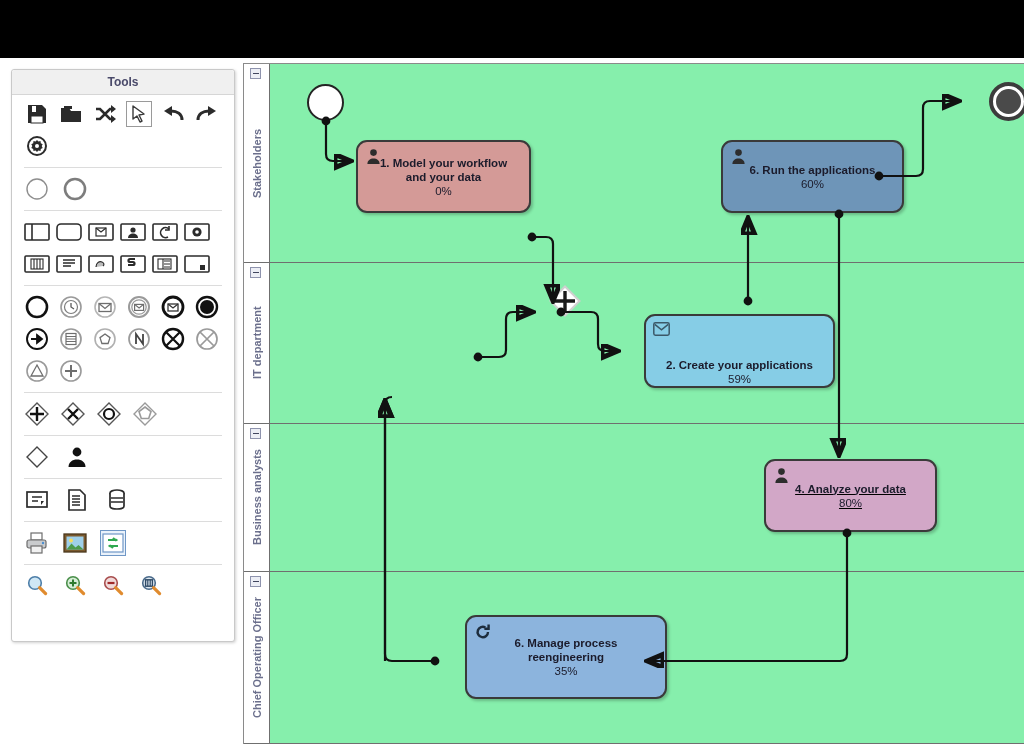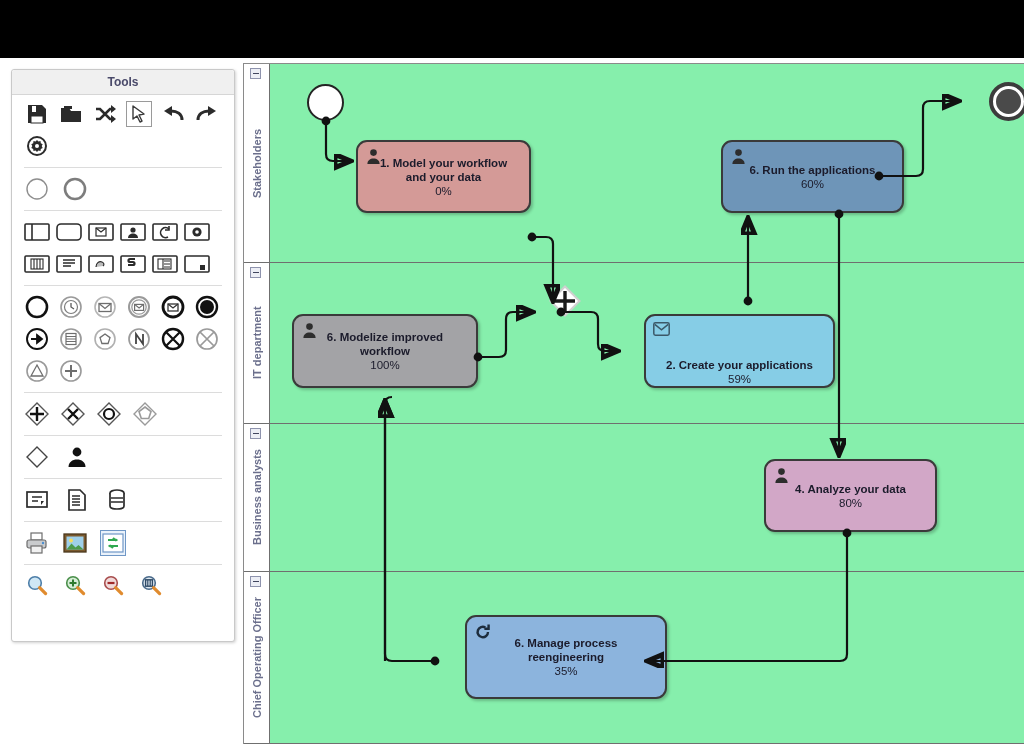--- a/index.html
+++ b/index.html
@@ -532,32 +532,20 @@
         </div>
 
         <div class="lane" style="top:199px;height:161px;">
           <div class="lane-head">
             <div class="lane-collapse">
                 <i></i>
               </div>
             <div class="lane-label">IT department</div>
           </div>
           <div class="lane-body">
-            <div class="task" style="left:22px;top:51px;width:186px;height:74px;background:#a3a3a6;">
-              <span class="task-icon">
-                <svg width="17" height="17" viewBox="0 0 17 17">
-                    <circle cx="8.5" cy="4.6" r="3.3" fill="#2d2d2d"></circle>
-                    <path d="M2.4 16c0-3.6 2.8-5.5 6.1-5.5S14.6 12.4 14.6 16z" fill="#2d2d2d"></path>
-                  </svg>
-              </span>
-              <span class="task-text">
-                <span>6. Modelize improved workflow</span>
-                <span class="pct">100%</span>
-              </span>
-            </div>
 
             <div class="gateway" style="left:279px;top:22px;width:32px;height:32px;">
               <svg width="32" height="32" viewBox="0 0 32 32">
                 <path d="M16 1.5L30.5 16 16 30.5 1.5 16z" fill="#ffffff" stroke="#cfcfcf" stroke-width="2"></path>
                 <path d="M16 6v20M6 16h20" stroke="#1a1a1a" stroke-width="3.4"></path>
               </svg>
             </div>
 
             <div class="task" style="left:374px;top:51px;width:191px;height:74px;background:#86cde6;align-items:flex-end;">
               <span class="task-icon">
@@ -575,21 +563,21 @@
         </div>
 
         <div class="lane" style="top:360px;height:148px;">
           <div class="lane-head">
             <div class="lane-collapse">
                 <i></i>
               </div>
             <div class="lane-label">Business analysts</div>
           </div>
           <div class="lane-body">
-            <div class="task" style="left:494px;top:35px;width:173px;height:73px;background:#d2a7c7;">
+            <div class="task" style="left:494px;top:35px;width:173px;height:73px;background:#d2a7c7;text-decoration:underline;">
               <span class="task-icon">
                 <svg width="17" height="17" viewBox="0 0 17 17">
                     <circle cx="8.5" cy="4.6" r="3.3" fill="#2d2d2d"></circle>
                     <path d="M2.4 16c0-3.6 2.8-5.5 6.1-5.5S14.6 12.4 14.6 16z" fill="#2d2d2d"></path>
                   </svg>
               </span>
               <span class="task-text">
                 <span>4. Analyze your data</span>
                 <span class="pct">80%</span>
               </span>

